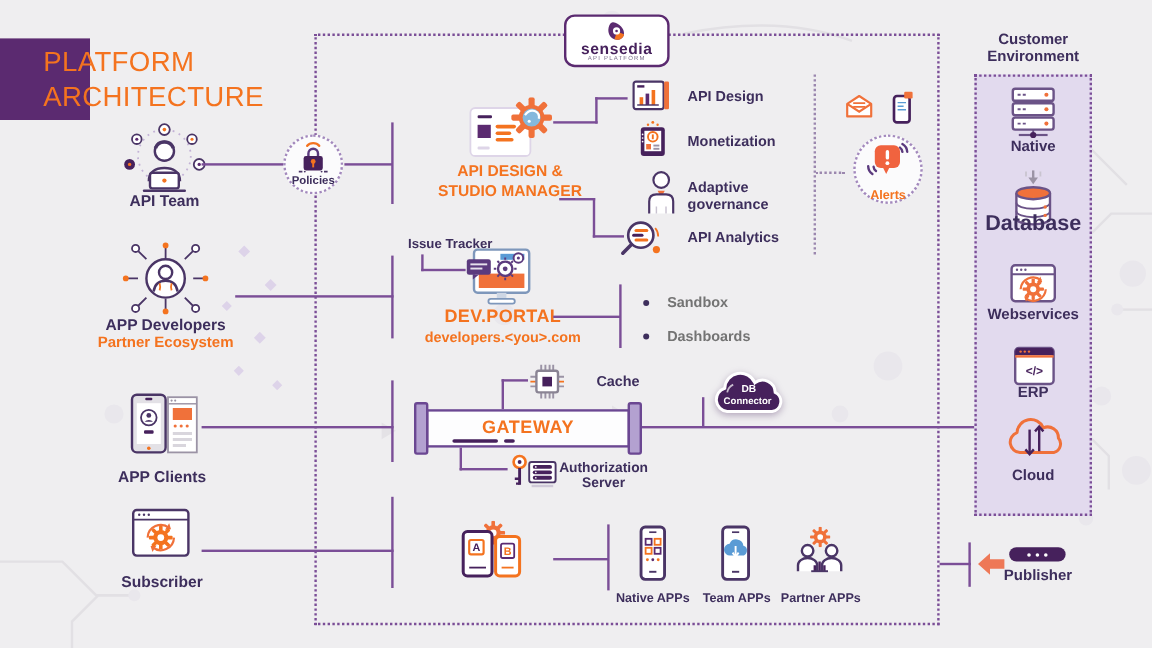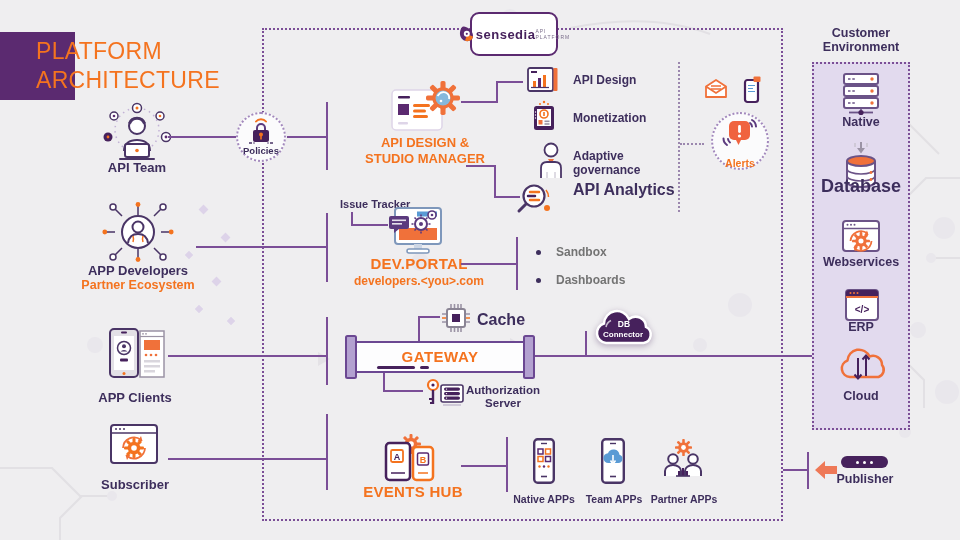--- a/index.html
+++ b/index.html
@@ -12,21 +12,21 @@
   .hdot { position:absolute; height:0; border-top:2px dotted #9b87ae; }
   .lbl  { position:absolute; font-weight:bold; color:#3D2E5C; text-align:center; }
   .llbl { position:absolute; font-weight:bold; color:#3D2E5C; text-align:left; }
   .olbl { position:absolute; font-weight:bold; color:#F4731F; text-align:center; }
   .dashedbox { position:absolute; border:2px dotted #7B4E97; }
   .circlebadge { position:absolute; border:2px dotted #a389bd; border-radius:50%; background:#fbfbfc; }
   .bullet-row { position:absolute; display:flex; align-items:center; }
   .bullet-dot { width:5px; height:5px; border-radius:50%; background:#3D2E5C; margin-right:15px; flex:none; }
   .bullet-txt { font-weight:bold; color:#737373; font-size:12px; white-space:nowrap; }
   #logo-box { position:absolute; left:470px; top:12px; width:88px; height:44px; background:#fff;
-              border:2px solid #5B2A70; border-radius:9px; z-index:5; display:flex; flex-direction:row;
+              border:2px solid #5B2A70; border-radius:9px; z-index:5; display:flex; flex-direction:column;
               align-items:center; justify-content:center; }
   #logo-name { font-size:13px; font-weight:bold; color:#46215C; letter-spacing:.5px; line-height:11px; }
   #logo-sub  { font-size:5px; color:#7a6d8a; letter-spacing:1px; }
   .pill { position:absolute; background:#46215C; border-radius:7px; display:flex; align-items:center; justify-content:center; gap:4px; }
   .pill i { width:3px; height:3px; border-radius:50%; background:#fff; display:block; }
   .capseg { position:absolute; background:#B3A1D0; border:2px solid #6B4792; border-radius:2.5px; z-index:3; }
   .gwbody { position:absolute; background:#fdfdfe; border:2px solid #6B4792; z-index:2; }
   svg { position:absolute; overflow:visible; }
   .shadowed { filter:drop-shadow(0 2px 3px rgba(70,33,92,.35)); }
 </style>
@@ -277,21 +277,21 @@
 
   <svg width="36" height="30" style="left:517px;top:183px;" viewBox="0 0 36 30">
     <circle cx="17" cy="13" r="10.5" fill="#fff" stroke="#4a3566" stroke-width="2.2"></circle>
     <path d="M13,9 h9" stroke="#F4731F" stroke-width="2.5" stroke-linecap="round"></path>
     <path d="M11,13 h7" stroke="#46215C" stroke-width="2.5" stroke-linecap="round"></path>
     <path d="M13,17 h9" stroke="#F4731F" stroke-width="2.5" stroke-linecap="round"></path>
     <path d="M9,21 L2,28" stroke="#4a3566" stroke-width="3" stroke-linecap="round"></path>
     <path d="M29,7 a11,11 0 0 1 2.5,7" stroke="#F4731F" stroke-width="1.5" fill="none"></path>
     <circle cx="30" cy="25" r="3" fill="#F4731F"></circle>
   </svg>
-  <div class="llbl" style="left:573px;top:181px;font-size:16px;">API Analytics</div>
+  <div class="llbl" style="left:573px;top:191px;font-size:12px;">API Analytics</div>
 
   <div class="llbl" style="left:340px;top:198px;font-size:11px;">Issue Tracker</div>
   <div class="line" style="left:351px;top:212px;width:2px;height:14px;"></div>
   <div class="line" style="left:351px;top:224px;width:37px;height:2px;"></div>
 
   <svg width="58" height="50" style="left:387px;top:206px;" viewBox="0 0 58 50">
     <rect x="8" y="2" width="46" height="36" rx="3" fill="#fff" stroke="#7e97bb" stroke-width="2"></rect>
     <rect x="30" y="5.5" width="20" height="5" fill="#5a9bd5"></rect>
     <rect x="12" y="22" width="38" height="12" fill="#F0713A"></rect>
     <circle cx="34" cy="18" r="6" fill="#fff" stroke="#5b3a7e" stroke-width="2"></circle>
@@ -331,21 +331,21 @@
 
   <div class="line" style="left:418px;top:316px;width:2px;height:26px;"></div>
   <div class="line" style="left:418px;top:316px;width:22px;height:2px;"></div>
   <svg width="30" height="30" style="left:441px;top:303px;" viewBox="0 0 30 30">
     <path d="M1,11 h5 M1,19 h5 M24,11 h5 M24,19 h5" stroke="#9b93a5" stroke-width="1.6"></path>
     <path d="M1,15 h5 M24,15 h5" stroke="#F4731F" stroke-width="1.6"></path>
     <path d="M10,1 v5 M13.5,1 v5 M17,1 v5 M20,1 v5 M10,24 v5 M13.5,24 v5 M17,24 v5 M20,24 v5" stroke="#9b93a5" stroke-width="1.6"></path>
     <rect x="6" y="6" width="18" height="18" rx="2" fill="#fff" stroke="#8a8494" stroke-width="2"></rect>
     <rect x="11" y="11" width="8" height="8" fill="#46215C"></rect>
   </svg>
-  <div class="llbl" style="left:477px;top:311px;font-size:16px;">Cache</div>
+  <div class="llbl" style="left:497px;top:311px;font-size:12px;">Cache</div>
 
   <div class="line" style="left:383px;top:372px;width:2px;height:20px;"></div>
   <div class="line" style="left:383px;top:390px;width:40px;height:2px;"></div>
   <svg width="42" height="32" style="left:425px;top:377px;" viewBox="0 0 42 32">
     <rect x="16" y="8" width="22" height="17" rx="2" fill="#fff" stroke="#4a3566" stroke-width="1.6"></rect>
     <rect x="19" y="10.5" width="16" height="3.2" rx="1.6" fill="#46215C"></rect>
     <rect x="19" y="15" width="16" height="3.2" rx="1.6" fill="#46215C"></rect>
     <rect x="19" y="19.5" width="16" height="3.2" rx="1.6" fill="#46215C"></rect>
     <circle cx="21.5" cy="12.1" r=".7" fill="#fff"></circle>
       <circle cx="21.5" cy="16.6" r=".7" fill="#fff"></circle>
@@ -374,21 +374,20 @@
     <use href="#gear8" x="19" y="0" width="20" height="20" color="#F0713A"></use>
     <rect x="4" y="9" width="24" height="37" rx="3.5" fill="#fff" stroke="#46215C" stroke-width="2.5"></rect>
     <rect x="9" y="16" width="12" height="12" rx="1.5" fill="none" stroke="#F4731F" stroke-width="1.8"></rect>
     <text x="15" y="25.5" text-anchor="middle" font-size="9" font-weight="bold" fill="#46215C">A</text>
     <path d="M9,39 h14" stroke="#46215C" stroke-width="1.5"></path>
     <rect x="31" y="13" width="20" height="33" rx="3.5" fill="#fff" stroke="#F4731F" stroke-width="2.5"></rect>
     <rect x="35.5" y="19" width="11" height="12" rx="1.5" fill="none" stroke="#5B2A70" stroke-width="1.5"></rect>
     <text x="41" y="28.5" text-anchor="middle" font-size="9" font-weight="bold" fill="#F4731F">B</text>
     <path d="M36,39 h10" stroke="#F4731F" stroke-width="1.5"></path>
   </svg>
-  <div class="olbl" style="left:352px;top:483px;width:122px;font-size:15px;letter-spacing:.3px;">EVENTS HUB</div>
   <div class="line" style="left:461px;top:465px;width:46px;height:2px;"></div>
   <div class="line" style="left:506px;top:437px;width:2px;height:55px;"></div>
 
   <svg width="22" height="46" style="left:533px;top:438px;" viewBox="0 0 22 46">
     <rect x="1.2" y="1.2" width="19.6" height="43.6" rx="3.5" fill="#fff" stroke="#4a3566" stroke-width="2.4"></rect>
     <path d="M8,5.5 h6" stroke="#4a3566" stroke-width="1.4"></path>
     <rect x="5" y="11" width="5" height="5" fill="none" stroke="#5B2A70" stroke-width="1.5"></rect>
     <rect x="12.5" y="11" width="5" height="5" fill="none" stroke="#F4731F" stroke-width="1.5"></rect>
     <rect x="5" y="18.5" width="5" height="5" fill="none" stroke="#F4731F" stroke-width="1.5"></rect>
     <rect x="12.5" y="18.5" width="5" height="5" fill="none" stroke="#5B2A70" stroke-width="1.5"></rect>

